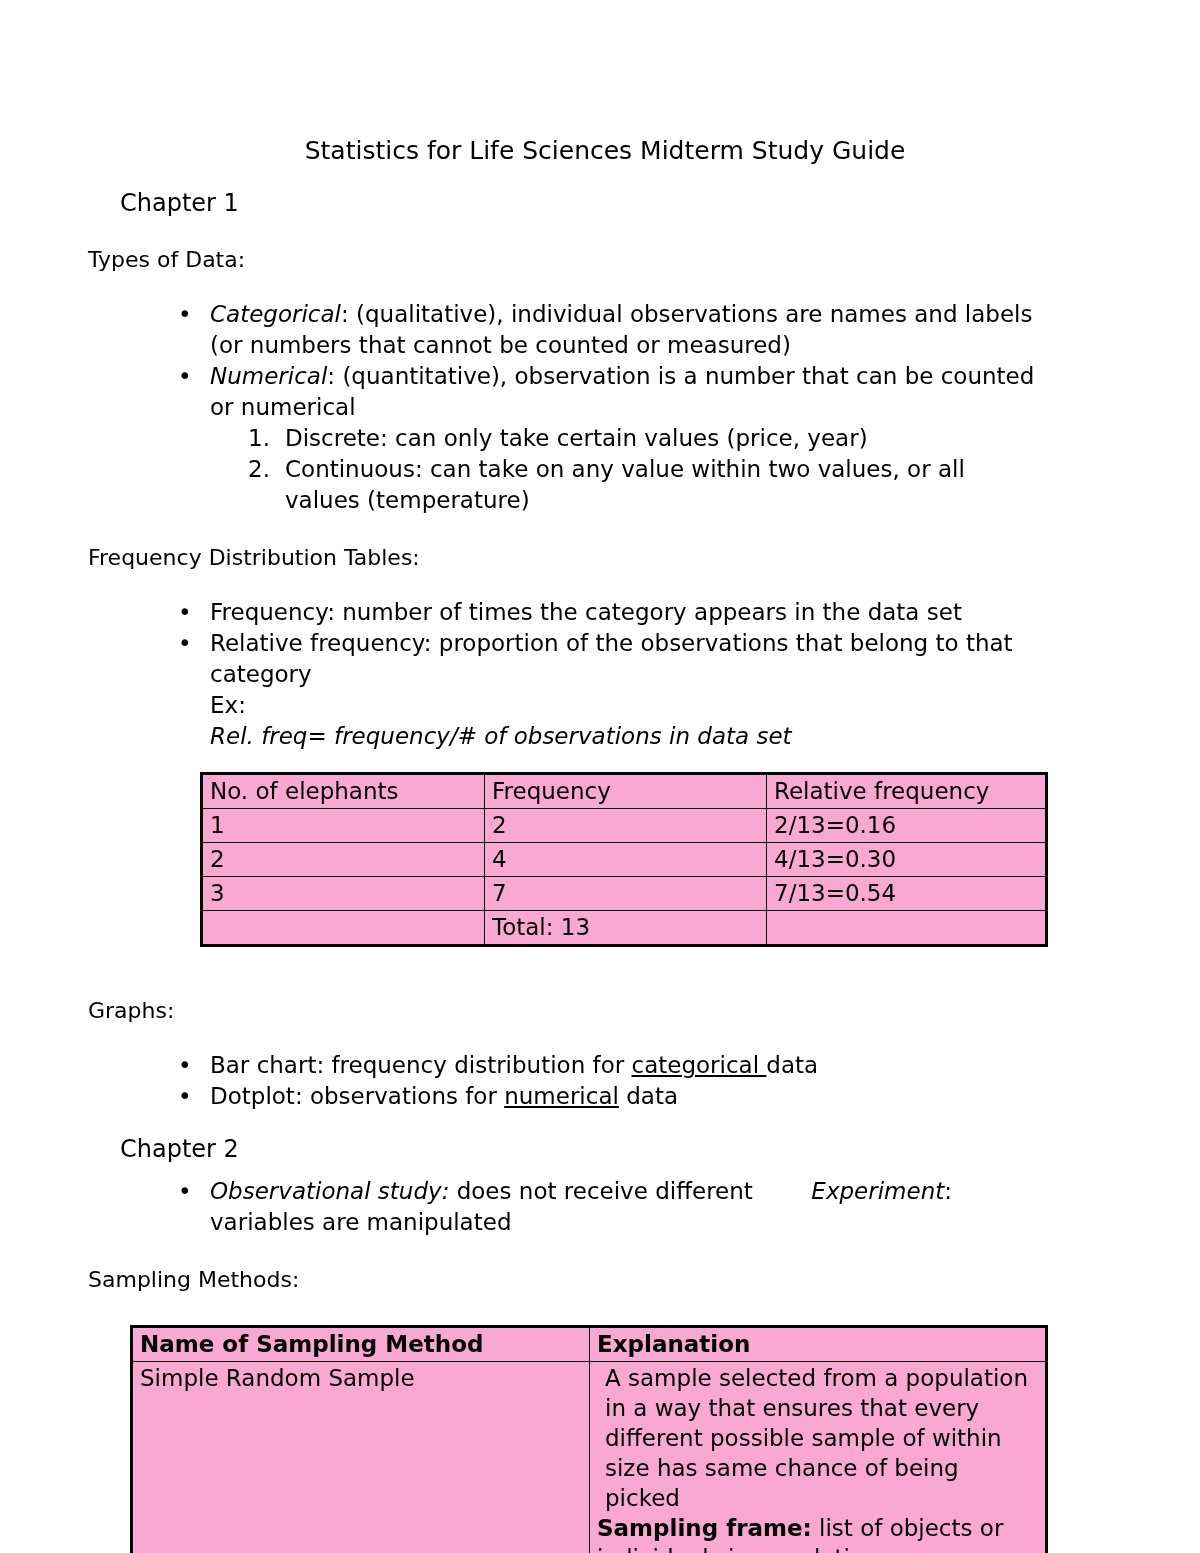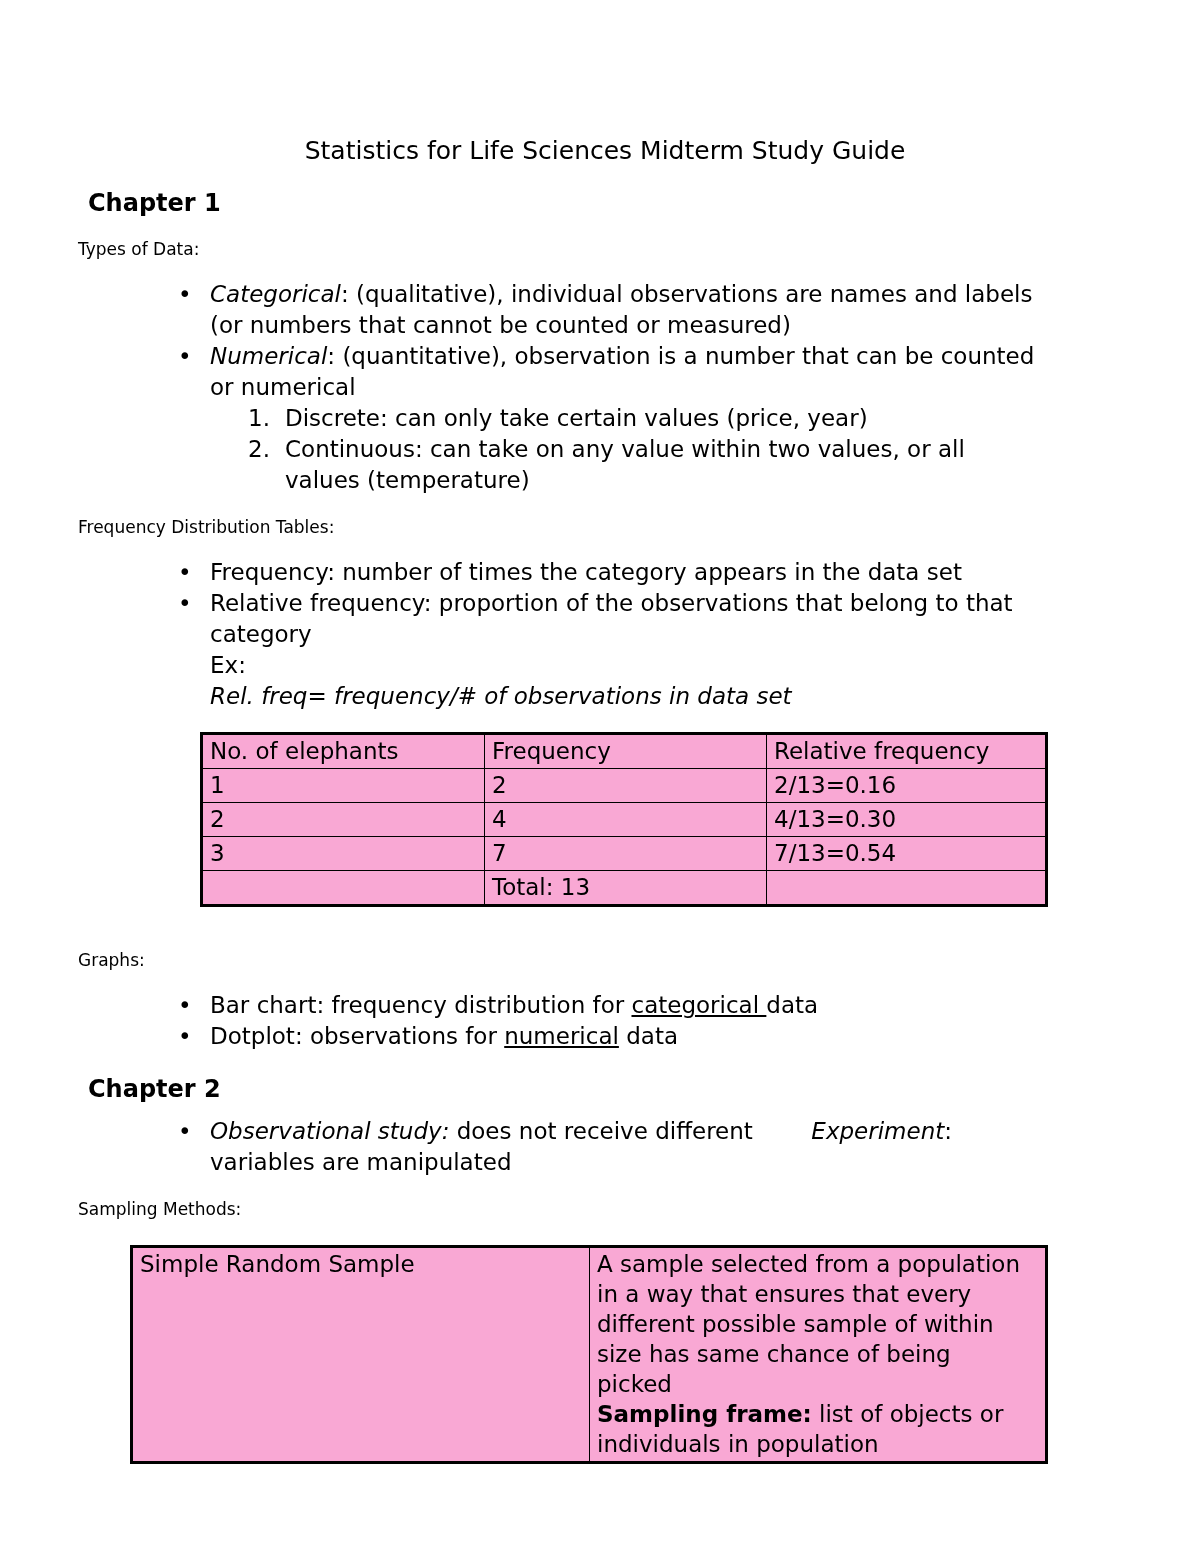--- a/index.html
+++ b/index.html
@@ -27,29 +27,29 @@
     line-height: 30px;
     font-weight: normal;
     margin: 0;
     padding-top: 136px;
     padding-left: 140px;
     padding-right: 130px;
   }
   .chapter-heading {
     font-size: 24px;
     line-height: 30px;
-    font-weight: bold;
-    margin: 0;
-    padding-left: 88px;
+    font-weight: normal;
+    margin: 0;
+    padding-left: 120px;
     padding-top: 22px;
   }
   .para {
-    font-size: 17px;
-    line-height: 31px;
-    margin: 2px;
+    font-size: 22px;
+    line-height: 31px;
+    margin: 12px;
     padding-left: 76px;
     padding-top: 14px;
   }
   ul.bullets {
     list-style: none;
     margin: 0;
     padding: 0;
     padding-top: 12px;
   }
   ul.bullets > li {
@@ -124,21 +124,21 @@
     padding-left: 130px;
     padding-top: 18px;
   }
   #table-sampling { width: 915px; }
   #table-sampling col.c1 { width: 458px; }
   #table-sampling col.c2 { width: 457px; }
   #table-sampling th {
     font-weight: bold;
   }
   #table-sampling td.method-cell { vertical-align: top; }
-  .cell-line { display: block; }
+  .cell-line { display: block; margin-left: 8px; }
 </style>
 </head>
 <body>
 
 <div class="page">
 
   <div class="doc-title">Statistics for Life Sciences Midterm Study Guide</div>
 
   <div class="chapter-heading">Chapter 1</div>
 
@@ -233,20 +233,24 @@
 
   <div class="para">Sampling Methods:</div>
 
   <div class="tbl-wrap-2">
     <table class="doc-table" id="table-sampling">
       <colgroup>
           <col class="c1">
           <col class="c2">
         </colgroup>
       <tbody>
+        <tr>
+          <th>Name of Sampling Method</th>
+          <th>Explanation</th>
+        </tr>
         <tr>
           <td class="method-cell">Simple Random Sample</td>
           <td>
             <span class="cell-line">A sample selected from a population</span>
             <span class="cell-line">in a way that ensures that every</span>
             <span class="cell-line">different possible sample of within</span>
             <span class="cell-line">size has same chance of being</span>
             <span class="cell-line">picked</span>
             <span><b>Sampling frame:</b><span> list of objects or individuals in population</span></span>
           </td>

